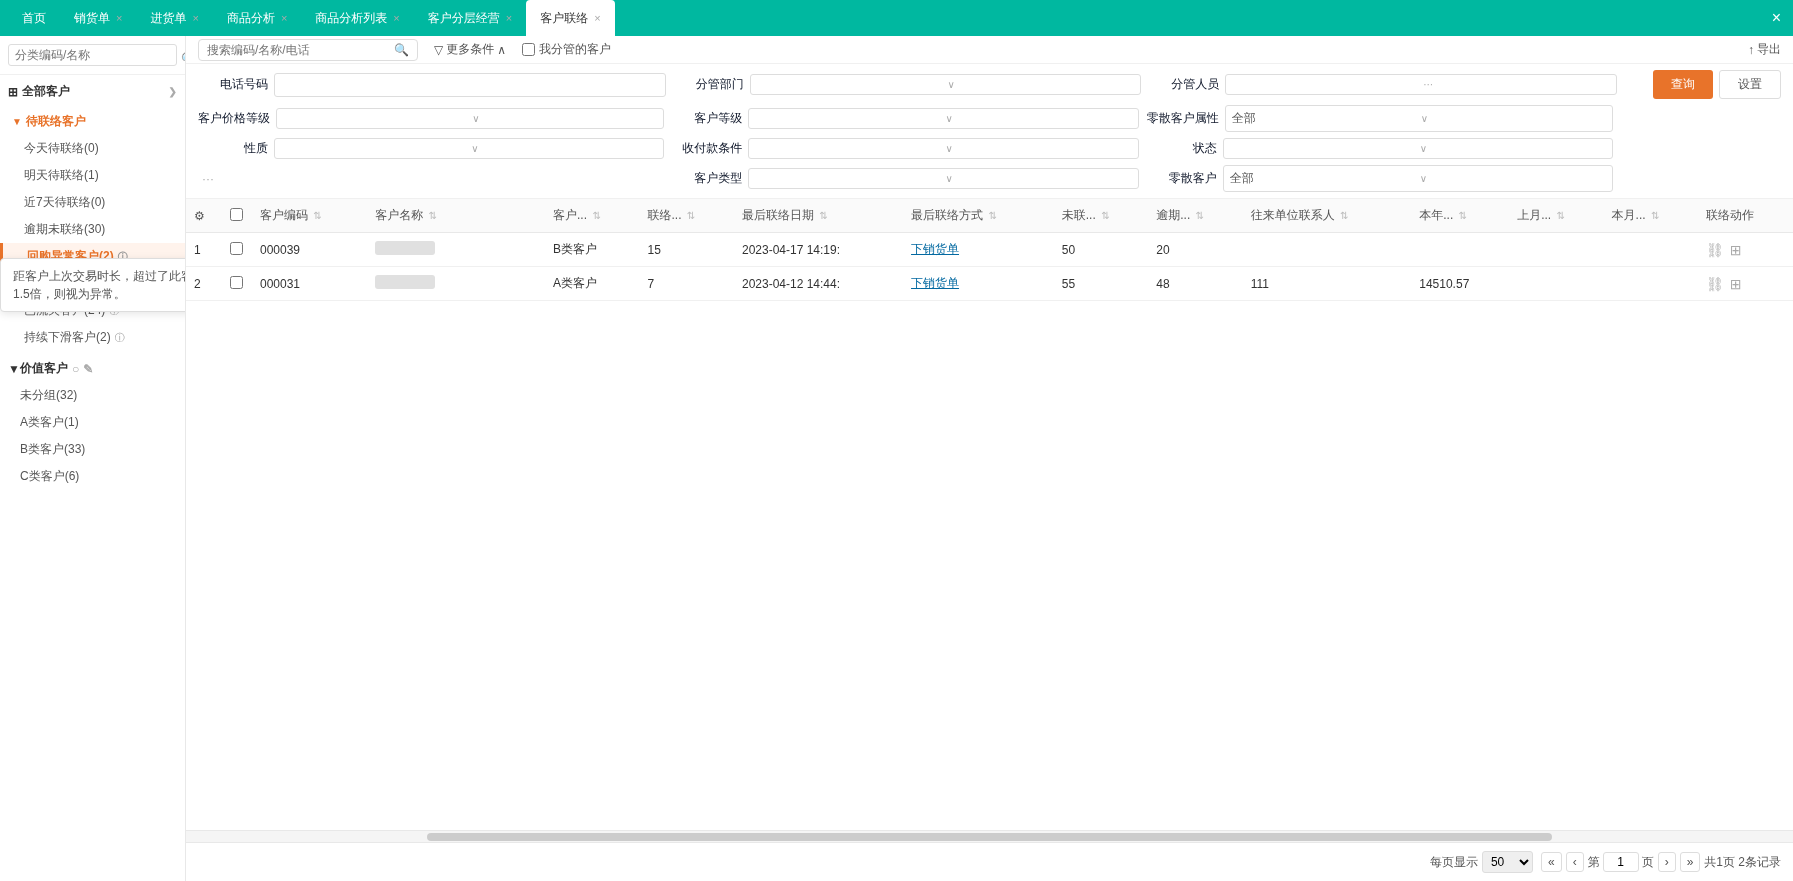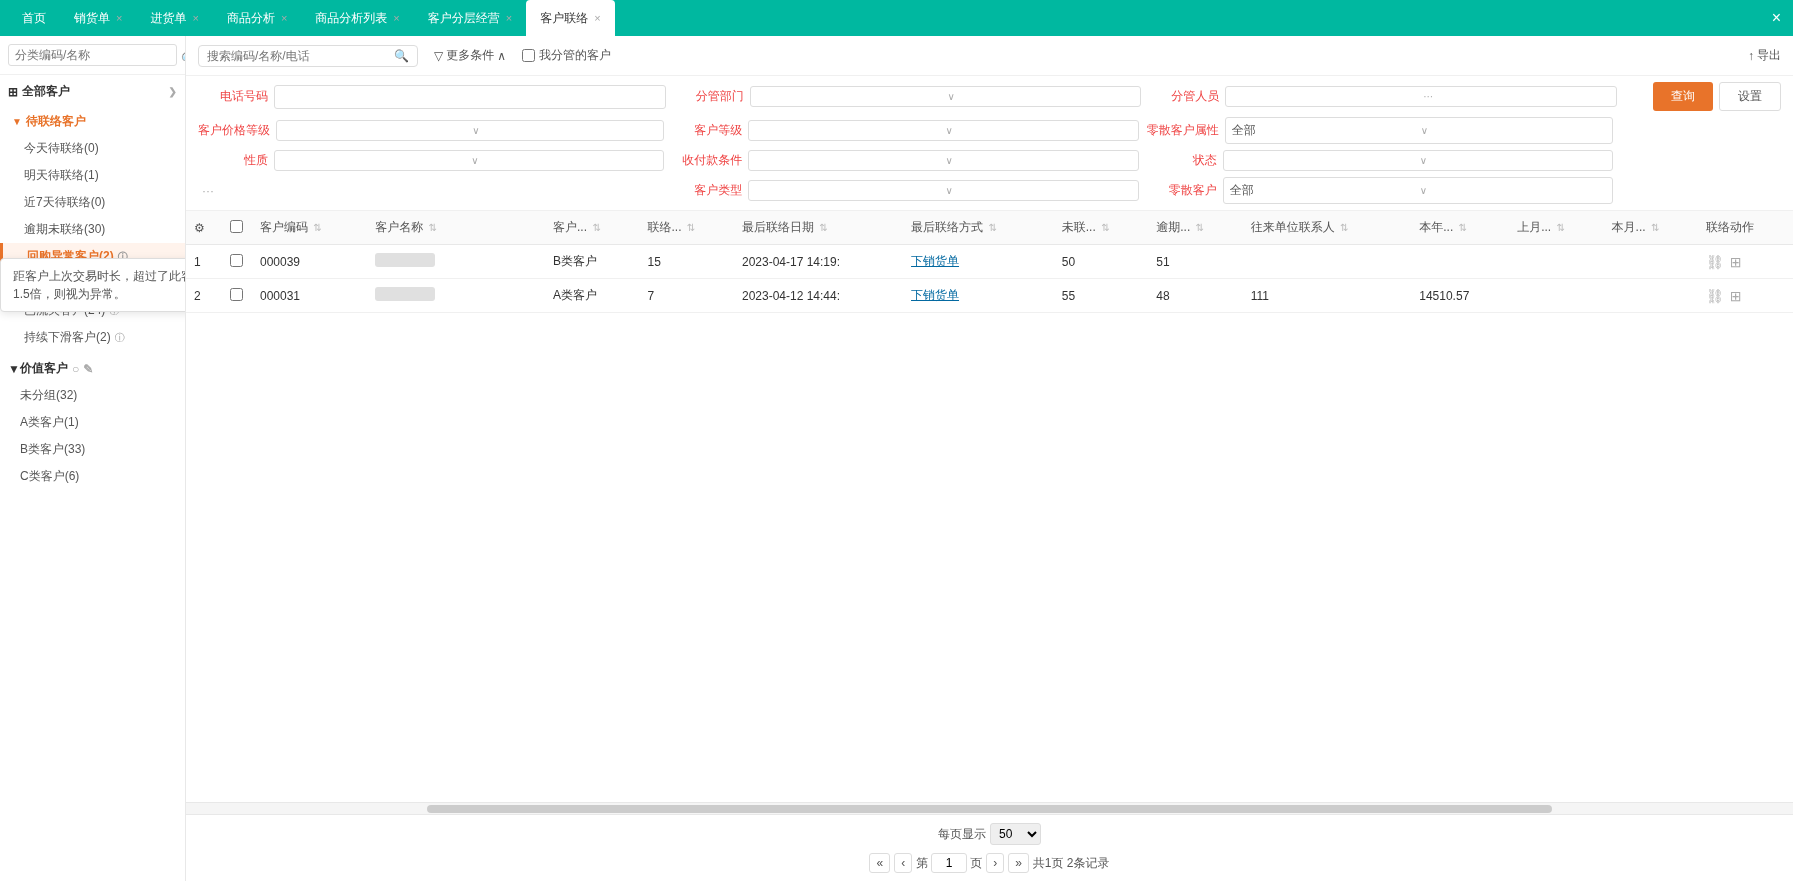--- a/index.html
+++ b/index.html
@@ -74,21 +74,21 @@
       background: #fff; border: 1px solid #ddd; border-radius: 4px;
       padding: 8px 12px; width: 320px; font-size: 12px; color: #555;
       box-shadow: 0 2px 8px rgba(0,0,0,0.1); line-height: 1.5;
     }
 
     
     .content { flex: 1; display: flex; flex-direction: column; overflow: hidden; }
 
     
     .filter-bar {
-      background: #fff; padding: 8px 12px; border-bottom: 1px solid #f0f0f0;
+      background: #fff; padding: 2px 12px; border-bottom: 1px solid #f0f0f0;
       display: flex; align-items: center; gap: 8px;
     }
     .search-input-wrap {
       display: flex; align-items: center; border: 1px solid #ddd;
       border-radius: 4px; padding: 3px 8px; width: 220px;
     }
     .search-input-wrap input {
       border: none; outline: none; font-size: 12px; flex: 1; color: #999;
     }
     .search-icon-btn { color: #aaa; cursor: pointer; }
@@ -107,21 +107,21 @@
       background: #fff; border-bottom: 1px solid #f0f0f0;
       padding: 6px 12px;
     }
     .adv-filter-row {
       display: flex; align-items: center; gap: 8px; margin-bottom: 6px;
     }
     .adv-filter-row:last-child { margin-bottom: 0; }
     .filter-item {
       display: flex; align-items: center; flex: 1;
     }
-    .filter-label { color: #ef4444; white-space: nowrap; min-width: 70px; text-align: right; margin-right: 6px; }
+    .filter-label { color: #0f172a; white-space: nowrap; min-width: 70px; text-align: right; margin-right: 6px; }
     .filter-select {
       flex: 1; border: 1px solid #ddd; border-radius: 3px; padding: 4px 6px;
       background: #fff; font-size: 12px; outline: none; color: #555;
       display: flex; align-items: center; cursor: pointer; position: relative;
     }
     .filter-select span { flex: 1; }
     .filter-select .caret { color: #aaa; font-size: 10px; margin-left: 4px; }
     .filter-input {
       flex: 1; border: 1px solid #ddd; border-radius: 3px; padding: 4px 6px;
       font-size: 12px; outline: none;
@@ -156,21 +156,20 @@
     .action-icons { display: flex; gap: 6px; color: #aaa; }
     .action-icons span { cursor: pointer; font-size: 14px; }
     .checkbox-cell { width: 30px; }
     .gear-cell { width: 36px; }
 
     
     .bottom-bar {
       background: #fff; border-top: 1px solid #e8e8e8;
       padding: 8px 12px; display: flex; align-items: center; justify-content: flex-end;
       gap: 8px;
-      flex-direction: column;
     }
     .bottom-bar .per-page { display: flex; align-items: center; gap: 4px; color: #555; }
     .per-page select {
       border: 1px solid #ddd; border-radius: 3px; padding: 2px 4px;
       font-size: 12px; outline: none;
     }
     .pagination { display: flex; align-items: center; gap: 4px; color: #555; }
     .pagination button {
       background: #fff; border: 1px solid #ddd; border-radius: 3px;
       padding: 2px 6px; cursor: pointer; color: #555; font-size: 12px;
@@ -497,21 +496,21 @@
       <td>
         <span style="display:inline-block;width:60px;height:14px;background:#e0e0e0;border-radius:3px;"></span>
       </td>
       <td>B类客户</td>
       <td>15</td>
       <td>2023-04-17 14:19:</td>
       <td>
         <span class="link">下销货单</span>
       </td>
       <td>50</td>
-      <td>51</td>
+      <td>20</td>
       <td></td>
       <td></td>
       <td></td>
       <td></td>
       <td>
         <div class="action-icons">
           <span title="联系">⛓</span>
           <span title="更多">⊞</span>
         </div>
       </td>

